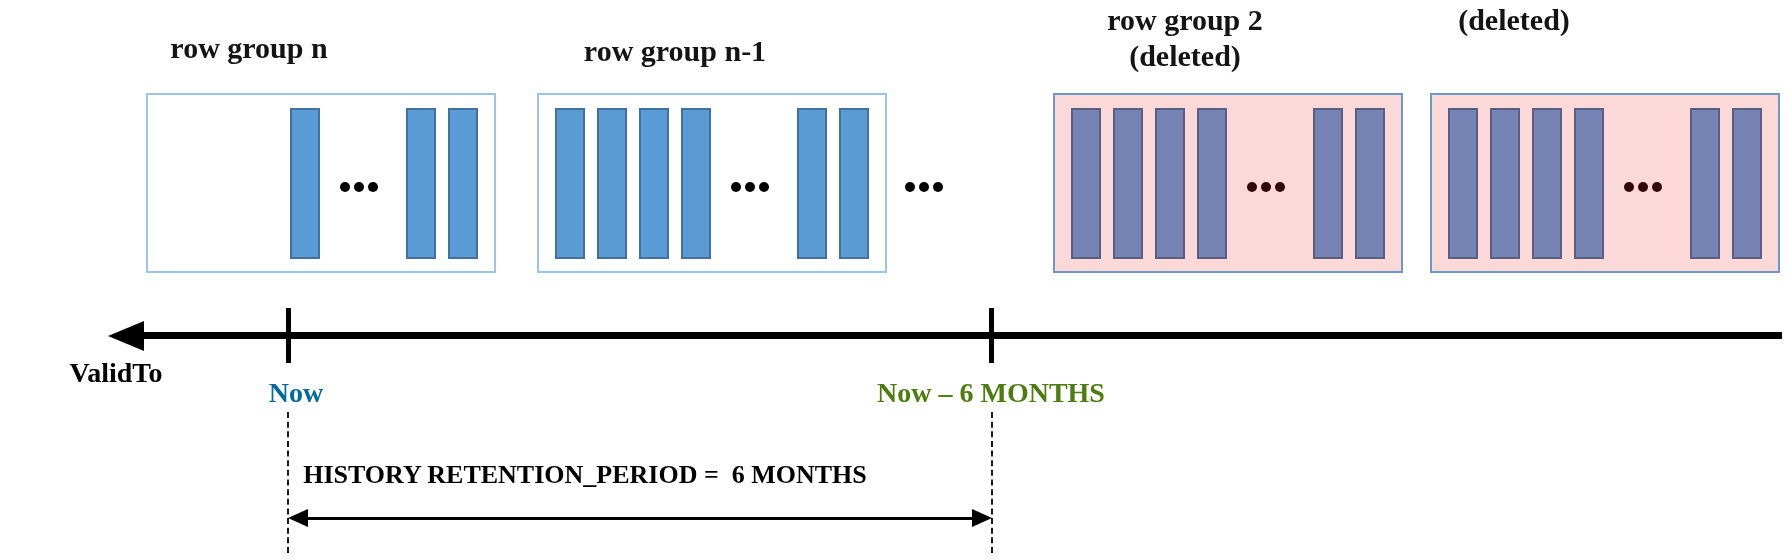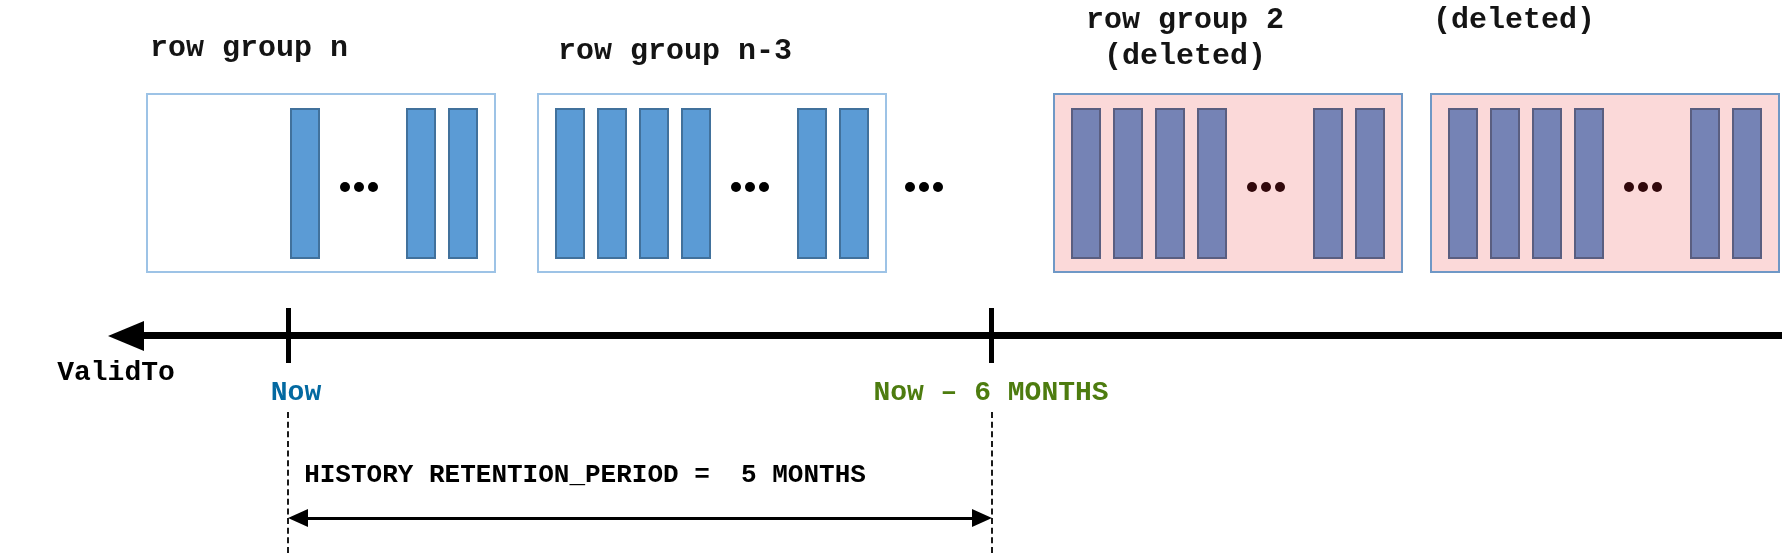--- a/index.html
+++ b/index.html
@@ -2,21 +2,21 @@
 <html><head>
 <meta charset="utf-8">
 <style>
   html, body { margin: 0; padding: 0; background: #ffffff; }
   .canvas {
     position: relative;
     width: 1790px;
     height: 560px;
     background: #ffffff;
     overflow: hidden;
-    font-family: Liberation Mono, monospace;
+    font-family: Liberation Serif, serif;
     color: #111111;
   }
 
   
   .group-title {
     position: absolute;
     transform: translateX(-50%);
     text-align: center;
     font-weight: bold;
     font-size: 30px;
@@ -166,21 +166,21 @@
 </style>
 </head>
 <body>
 
 <div class="canvas">
 
   <div class="group-title" style="left:249px; top:30px;">
     <div>row group n</div>
   </div>
   <div class="group-title" style="left:675px; top:33px;">
-    <div>row group n-3</div>
+    <div>row group n-1</div>
   </div>
   <div class="group-title" style="left:1185px; top:2px;">
     <div>row group 2</div>
     <div>(deleted)</div>
   </div>
   <div class="group-title" style="left:1514px; top:2px;">
     <div>(deleted)</div>
   </div>
 
   <div class="box" style="left:146px;">
@@ -249,18 +249,18 @@
 
   <div class="axis-label">
     <div>ValidTo</div>
   </div>
   <div class="marker-label now">Now</div>
   <div class="marker-label cutoff">Now – 6 MONTHS</div>
 
   <div class="dashed now"></div>
   <div class="dashed cutoff"></div>
 
-  <div class="retention-label">HISTORY RETENTION_PERIOD =  5 MONTHS</div>
+  <div class="retention-label">HISTORY RETENTION_PERIOD =  6 MONTHS</div>
   <div class="span-line"></div>
   <div class="span-head left"></div>
   <div class="span-head right"></div>
 
 </div>
 
 </body></html>

